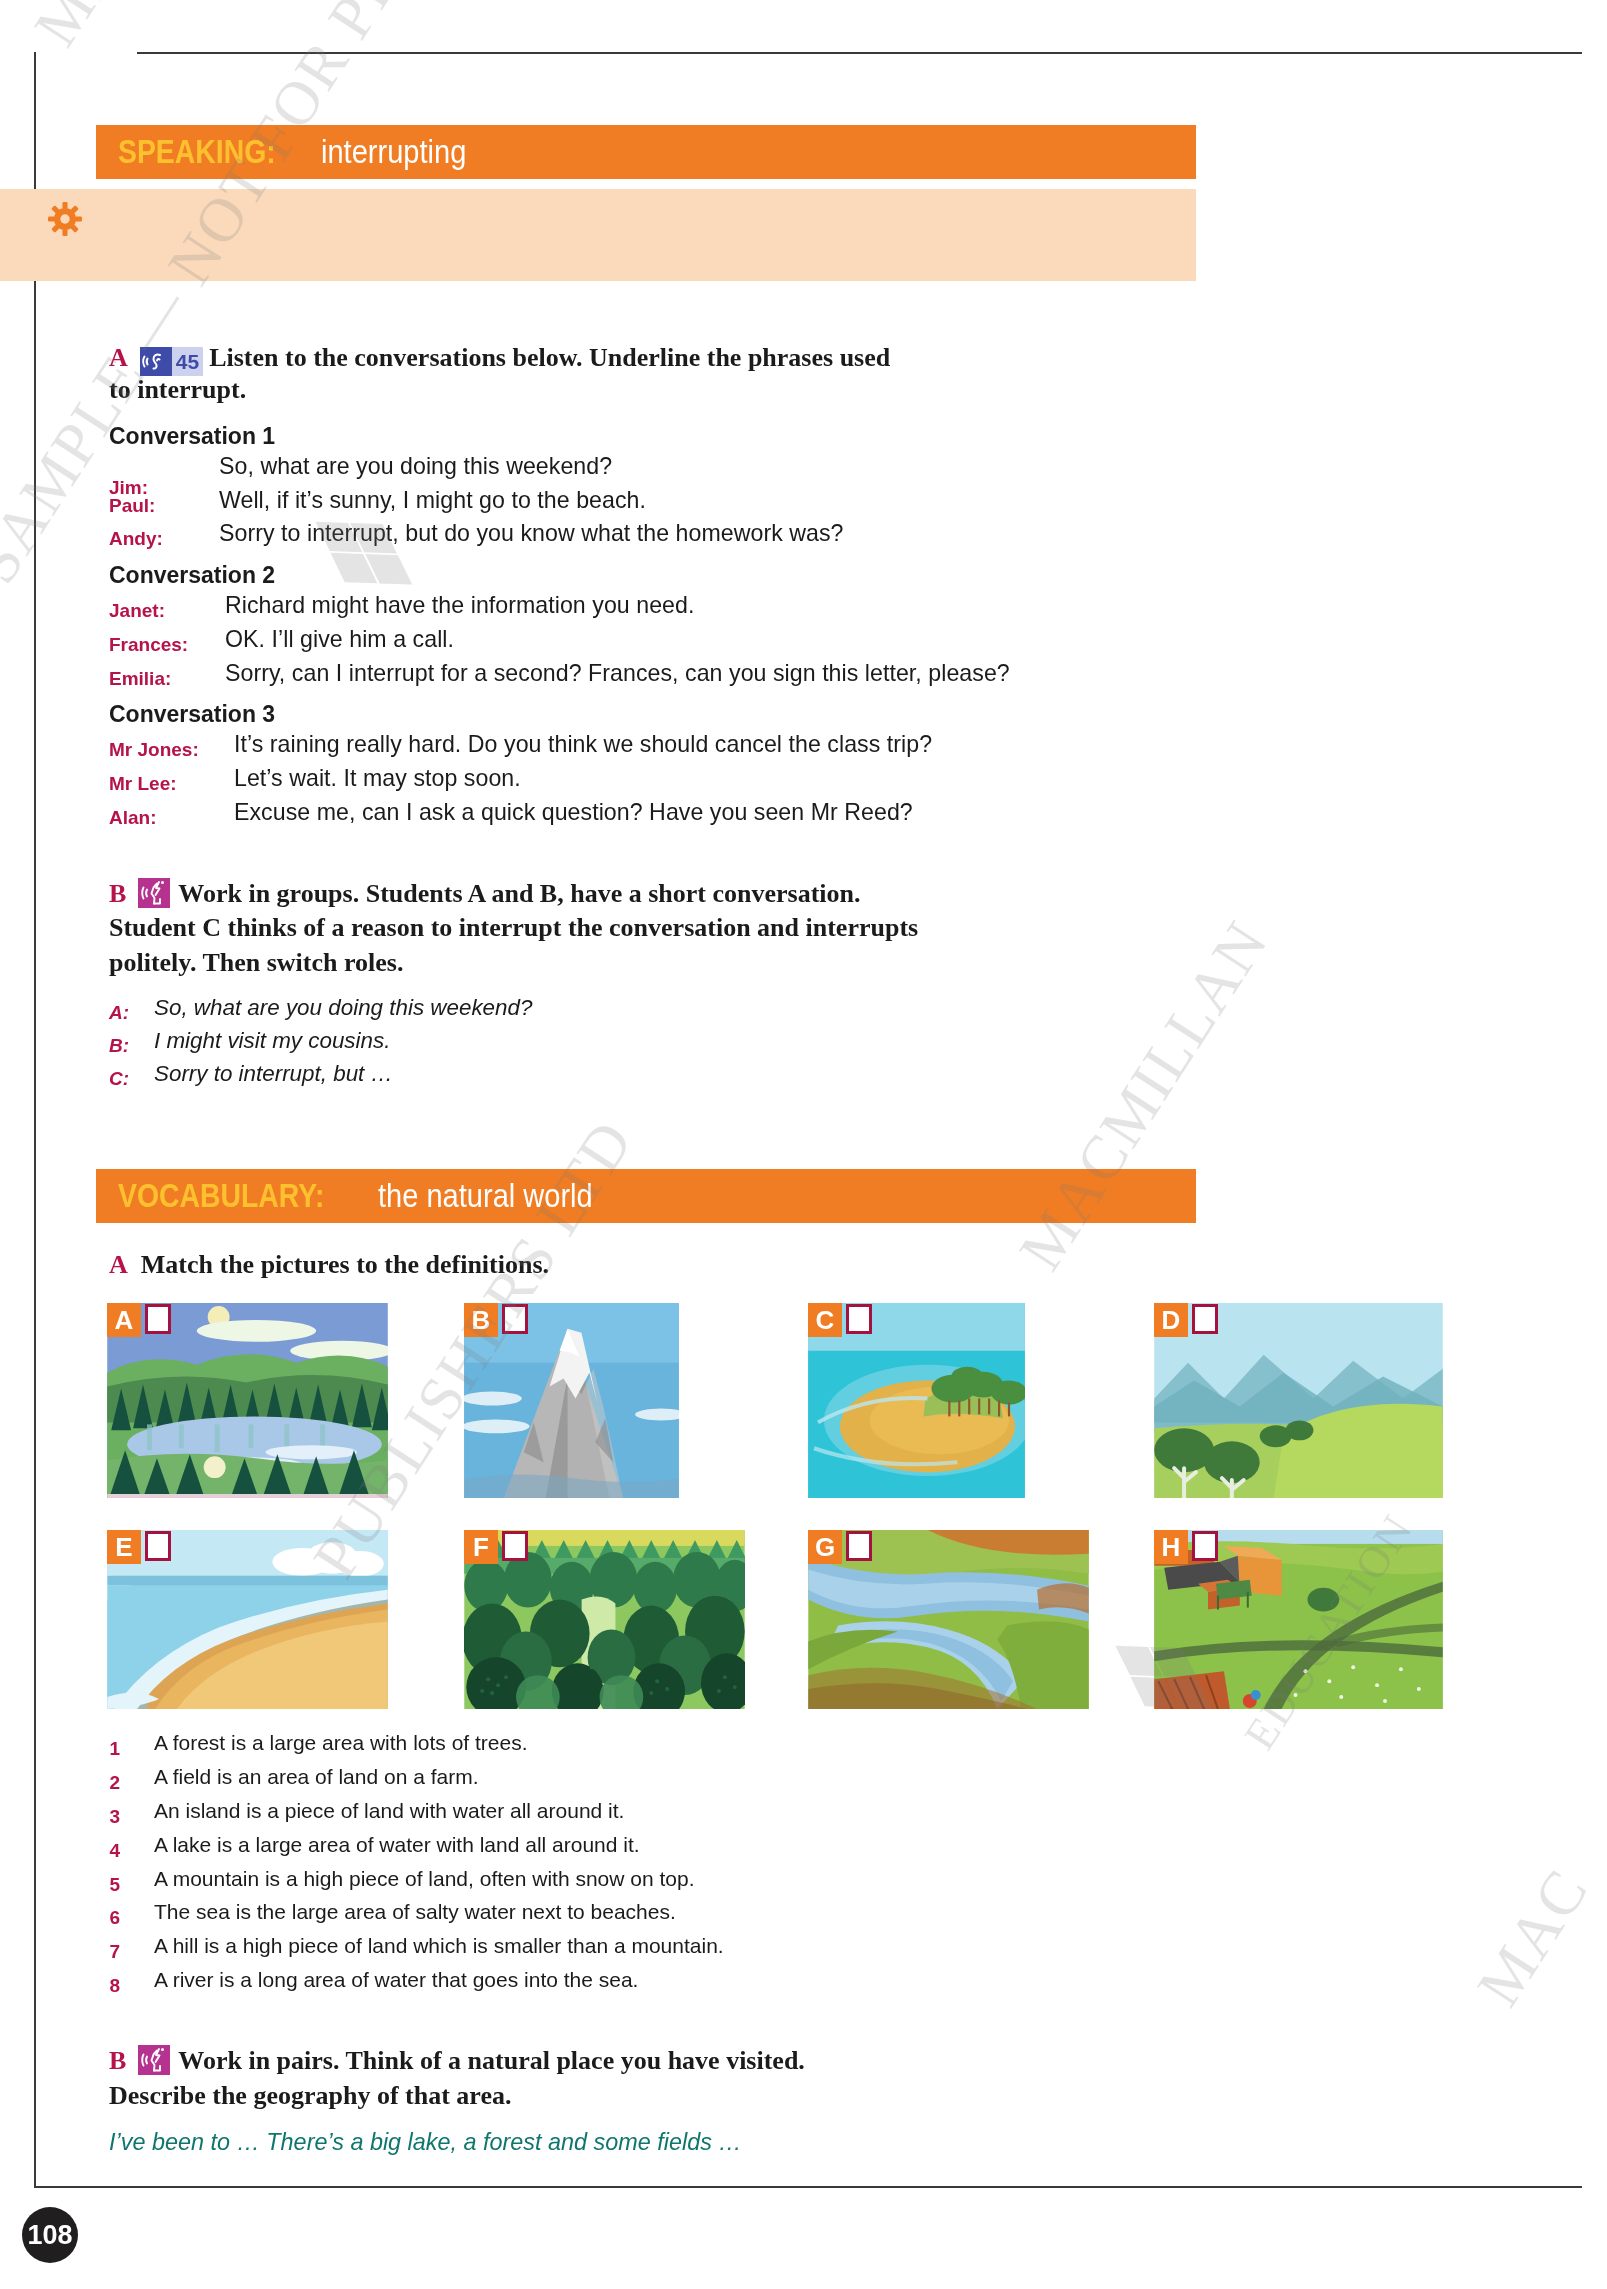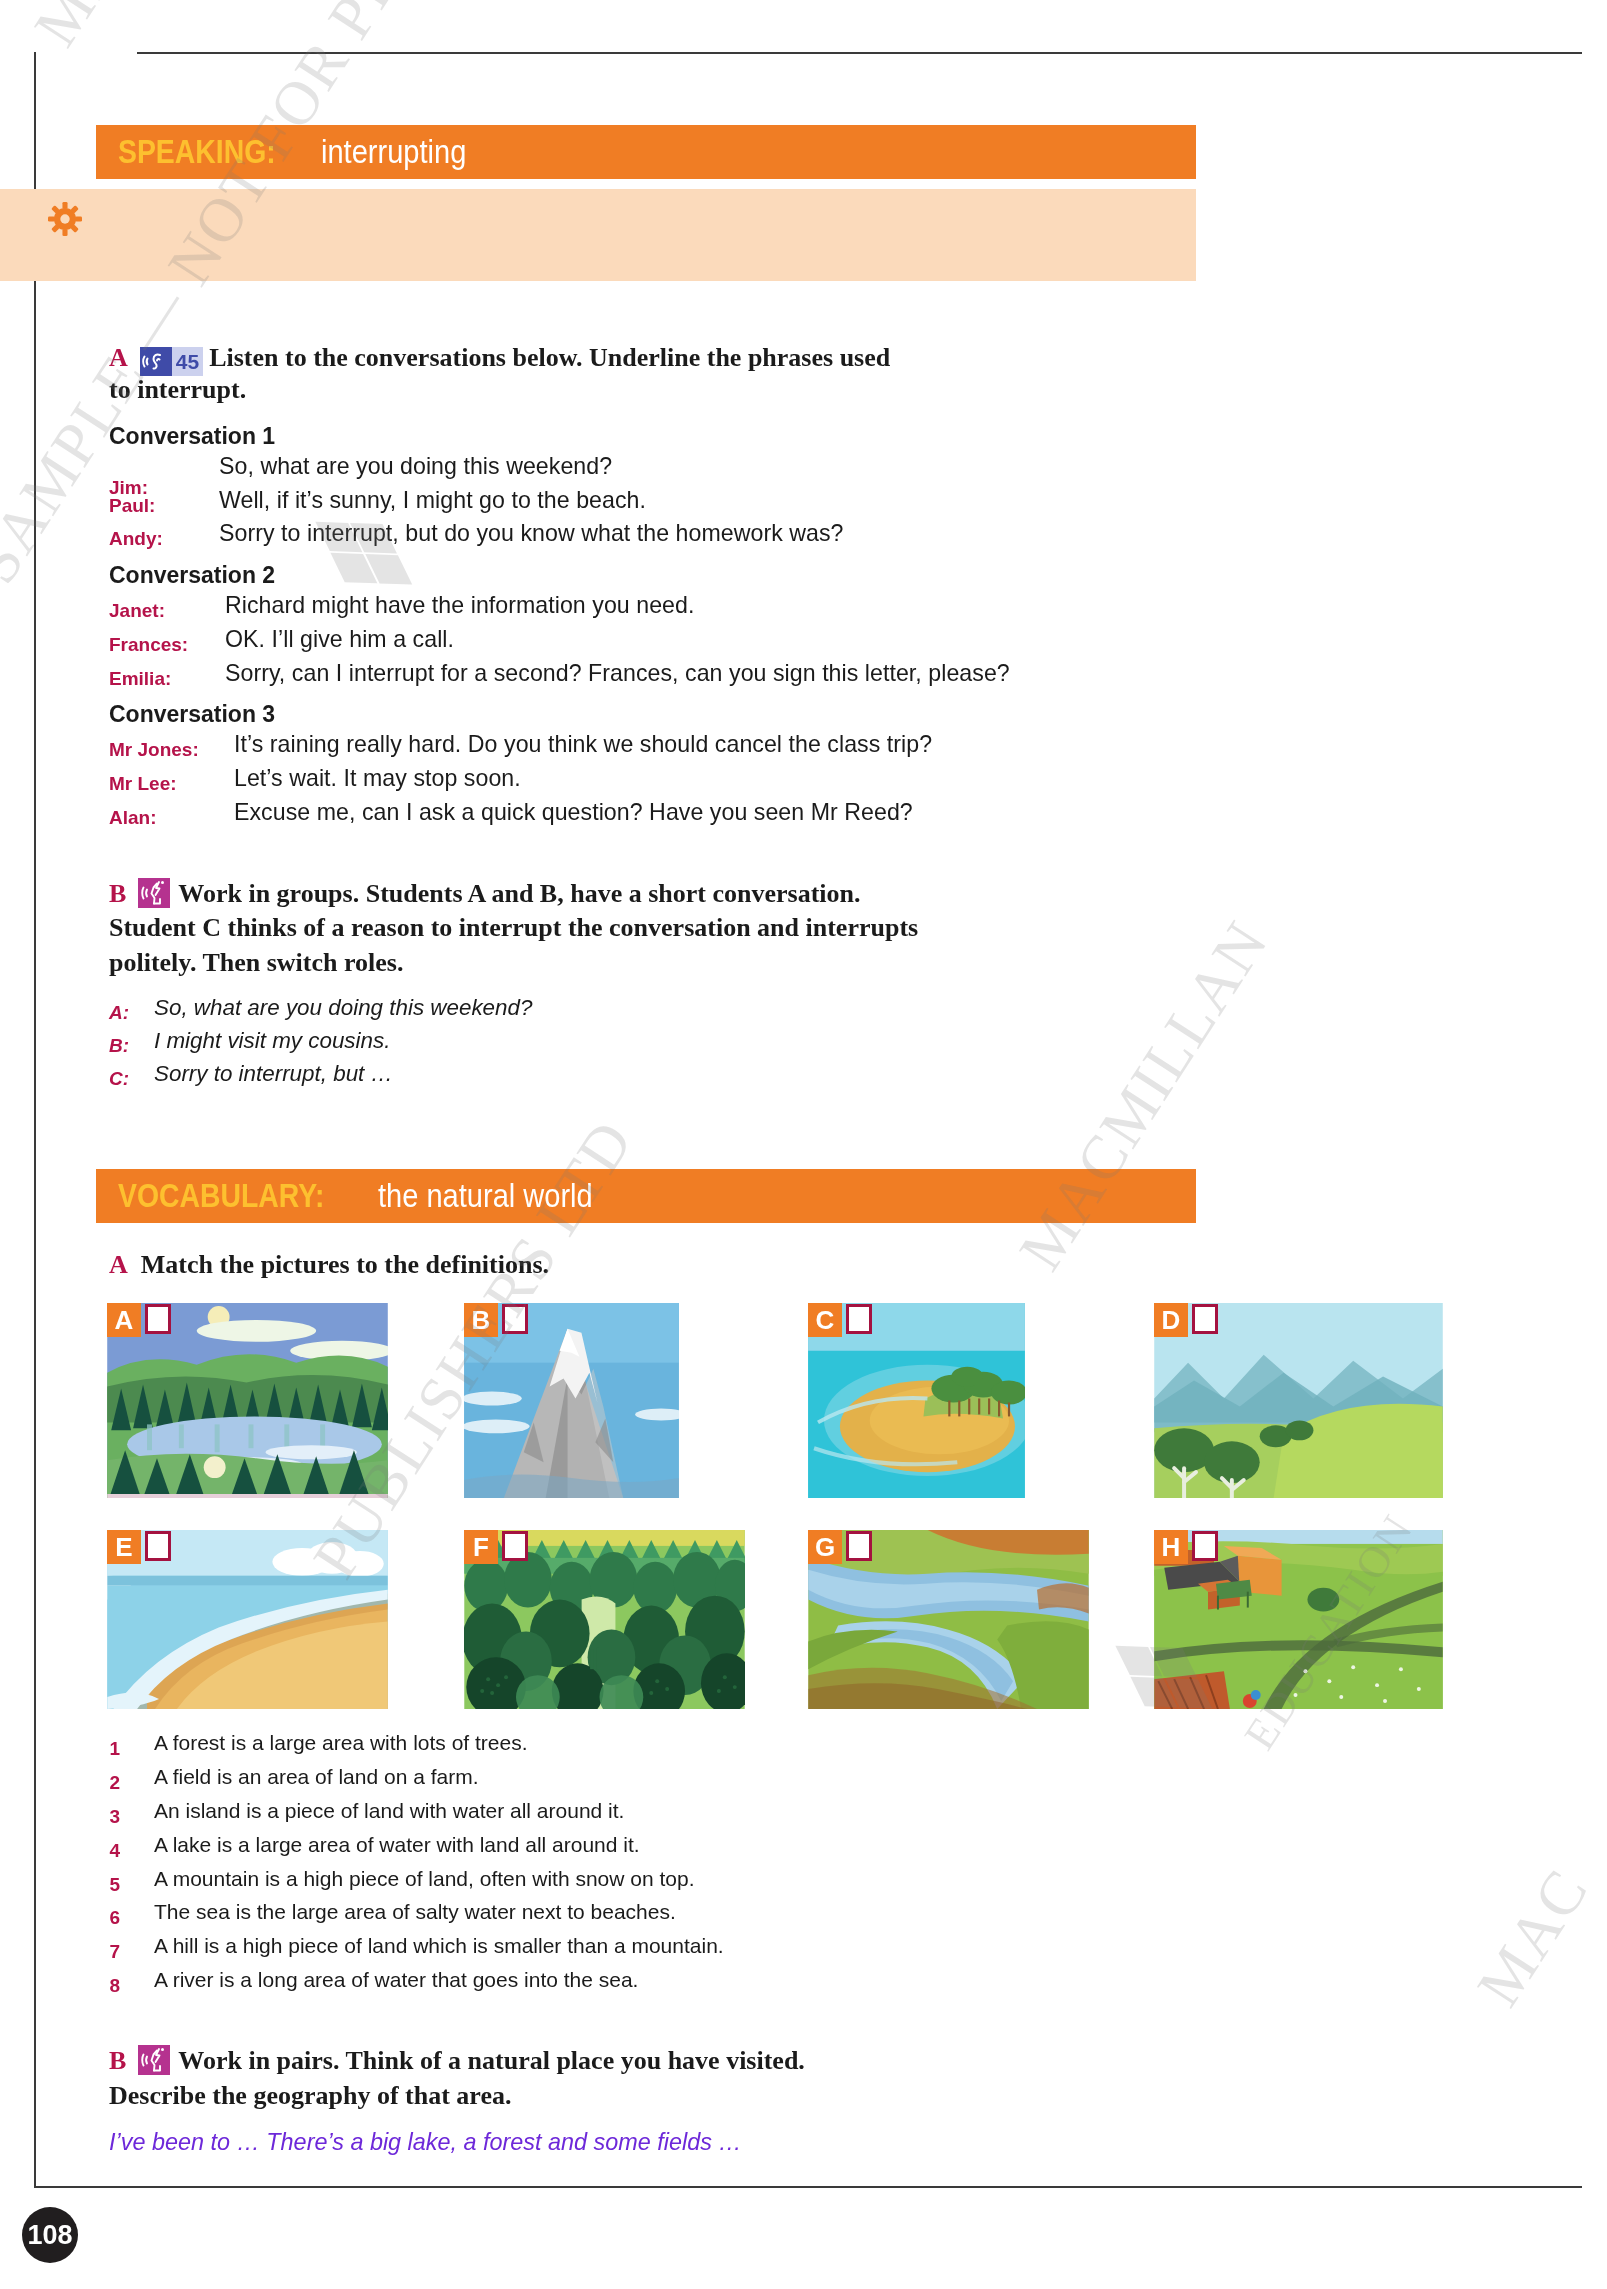--- a/index.html
+++ b/index.html
@@ -266,21 +266,21 @@
     font-family: "Liberation Sans Narrow", "Liberation Sans", sans-serif;
     font-size: 21px;
     color: #1b1b1b;
   }
 
   .pink-example {
     position: absolute;
     font-family: "Liberation Sans Narrow", "Liberation Sans", sans-serif;
     font-style: italic;
     font-size: 23.4px;
-    color: #6d28d9;
+    color: #0f766e;
   }
 
   
   .pagenum {
     position: absolute;
     left: 22px;
     top: 2207px;
     width: 56px;
     height: 56px;
     border-radius: 50%;

